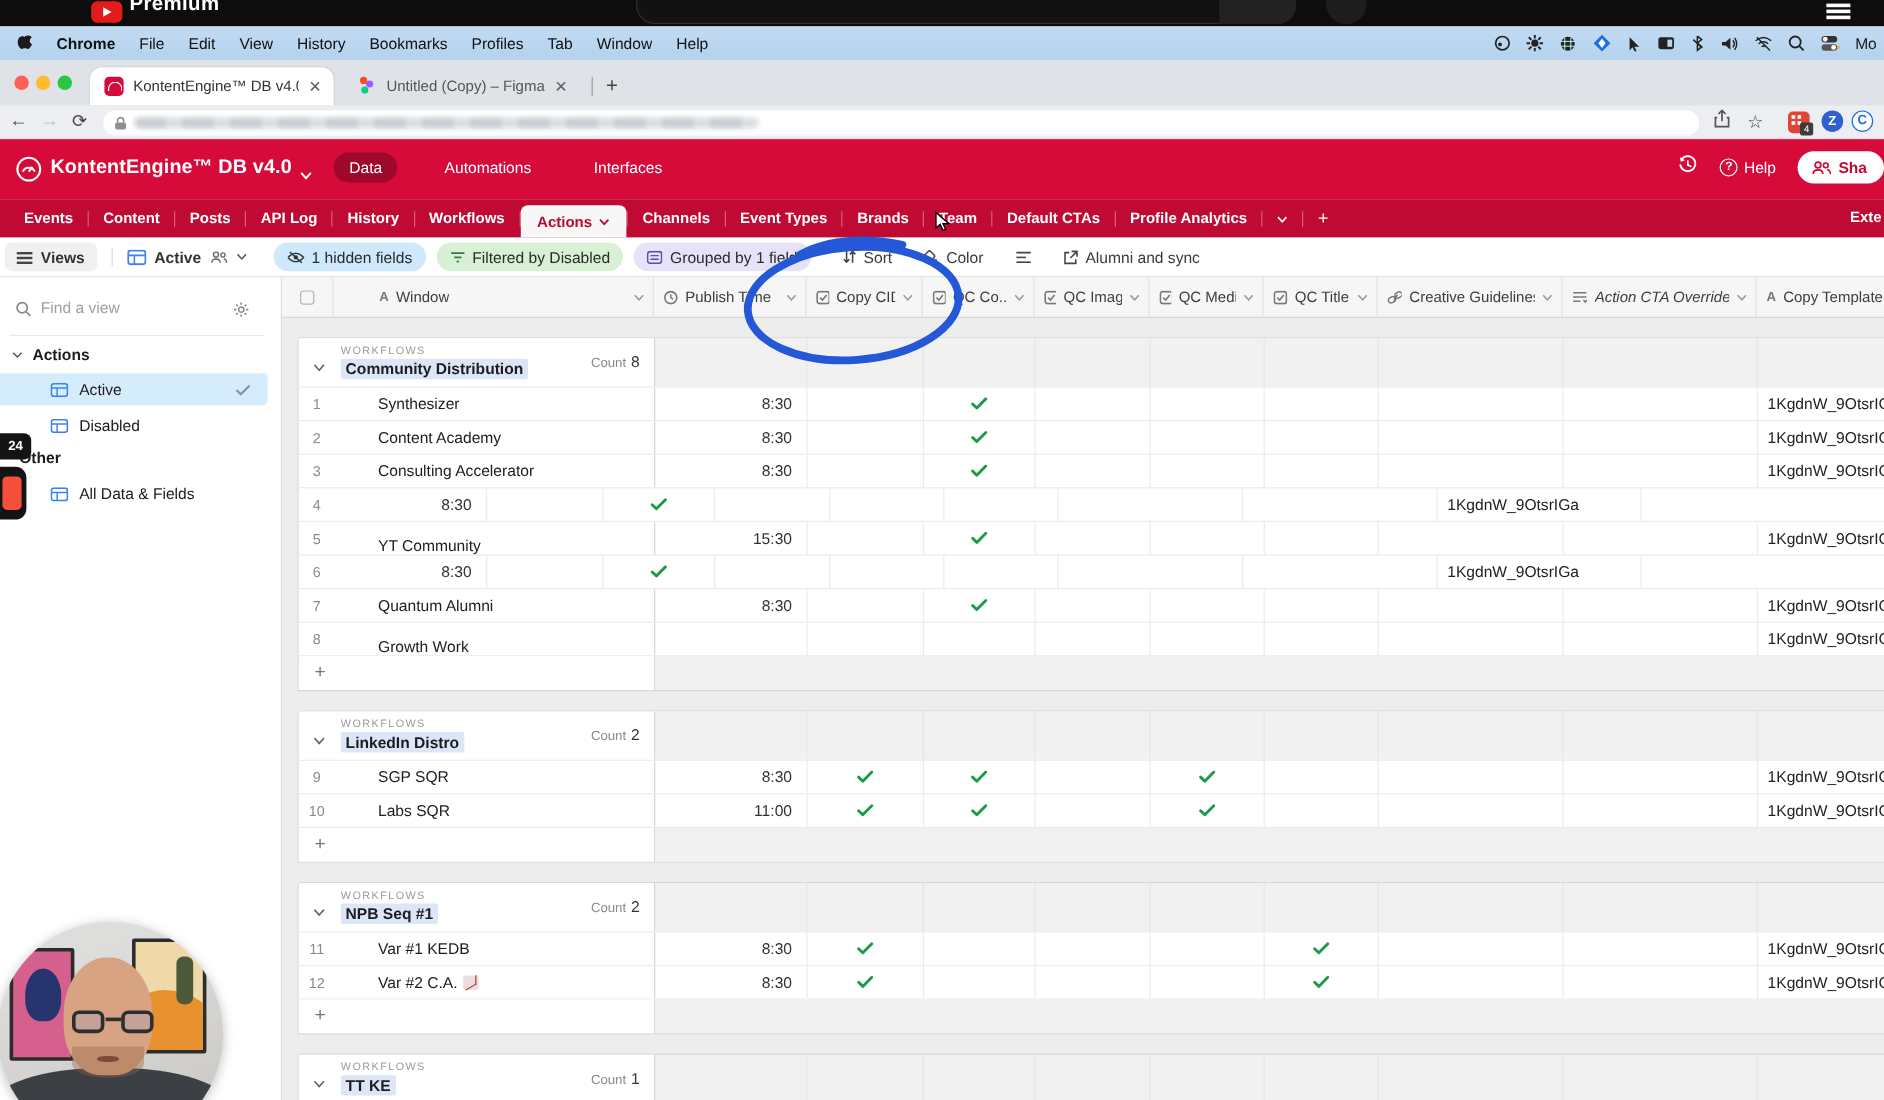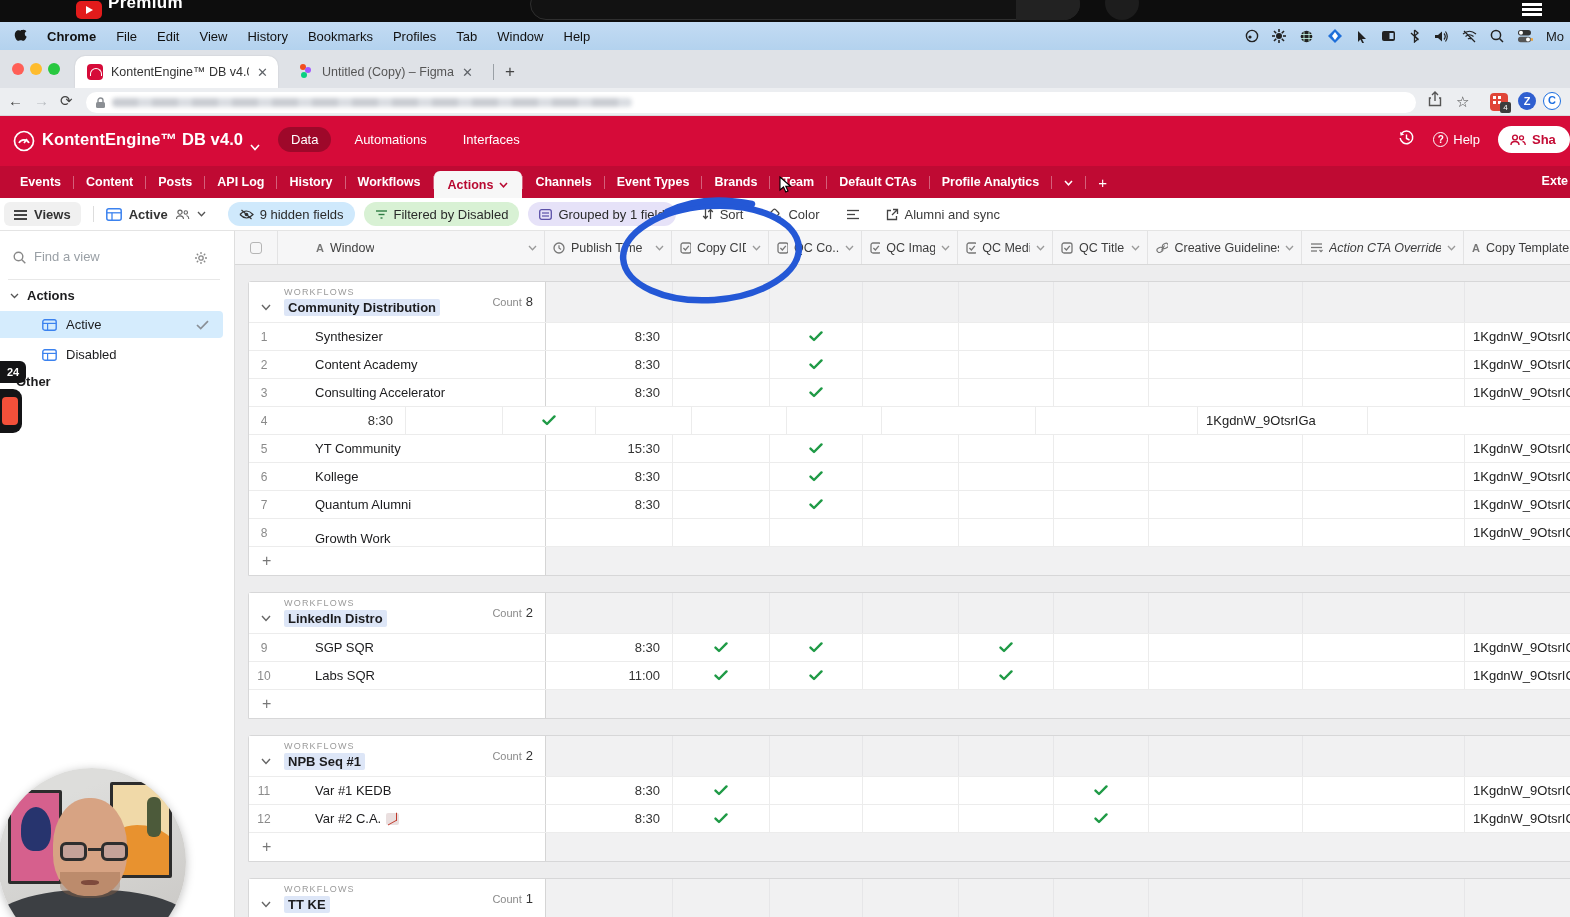--- a/index.html
+++ b/index.html
@@ -49,21 +49,21 @@
   .ext-red{position:absolute;left:1490px;top:5px;width:18px;height:18px;background:#e04537;border-radius:4px;}
   .ext-red i{position:absolute;left:3px;top:3px;width:3px;height:3px;background:#fff;box-shadow:5px 0 0 #fff,0 5px 0 #fff,5px 5px 0 #fff;}
   .ext-badge{position:absolute;left:1500px;top:14px;min-width:11px;height:11px;background:#3c3c3c;color:#fff;font-size:8px;text-align:center;line-height:11px;border-radius:2px;padding:0 1px;}
   .ext-round{position:absolute;top:4px;width:18px;height:18px;border-radius:50%;color:#fff;font-size:11px;font-weight:bold;text-align:center;line-height:18px;}
 
   
   .appbar{left:0;top:116px;width:1570px;height:50px;background:#d60b39;color:#fff;}
   .applogo{position:absolute;left:13px;top:14px;}
   .apptitle{position:absolute;left:42px;top:14px;font-size:16.5px;font-weight:bold;letter-spacing:.1px;}
   .appcaret{position:absolute;left:250px;top:21px;}
-  .appnav{position:absolute;left:278px;top:11px;display:flex;gap:10px;font-size:13px;}
+  .appnav{position:absolute;left:278px;top:11px;display:flex;gap:26px;font-size:13px;}
   .appnav .pill{padding:5px 13px;border-radius:99px;}
   .appnav .pill.on{background:rgba(0,0,0,.26);}
   .app-right{position:absolute;right:0;top:10px;display:flex;align-items:center;gap:18px;}
   .helpl{font-size:13px;display:flex;align-items:center;gap:5px;}
   .qmark{width:15px;height:15px;border:1.4px solid #fff;border-radius:50%;font-size:10px;text-align:center;line-height:14px;font-weight:bold;}
   .sharepill{background:#fff;color:#c40b35;font-size:13px;font-weight:bold;border-radius:99px;padding:6px 14px 6px 12px;display:flex;gap:6px;align-items:center;width:72px;}
 
   
   .tabsrow{left:0;top:166px;width:1570px;height:32px;background:#bf0a33;display:flex;align-items:center;color:#fff;font-size:12.5px;font-weight:bold;padding-left:8px;}
   .ttab{padding:0 12px;white-space:nowrap;}
@@ -409,21 +409,21 @@
     <svg width="9" height="6">
         <path d="M1 1 L4.5 4.8 L8 1" stroke="#555" fill="none" stroke-width="1.3"></path>
       </svg>
   </span>
   <span class="tbpill" style="background:#cfe9fc;margin-left:22px;">
     <svg width="15" height="11">
         <path d="M1 5.5 Q7.5 -1.5 14 5.5 Q7.5 12.5 1 5.5" fill="none" stroke="#333" stroke-width="1.2"></path>
         <circle cx="7.5" cy="5.5" r="1.8" fill="#333"></circle>
         <line x1="2.5" y1="1" x2="12.5" y2="10" stroke="#333" stroke-width="1.2"></line>
       </svg>
-    <span>9 hidden fields</span>
+    <span>1 hidden fields</span>
   </span>
   <span class="tbpill" style="background:#d8f1d4;">
     <svg width="13" height="10">
         <line x1="1" y1="2" x2="12" y2="2" stroke="#2e7d43" stroke-width="1.4"></line>
         <line x1="3.5" y1="5.5" x2="9.5" y2="5.5" stroke="#2e7d43" stroke-width="1.4"></line>
         <line x1="5.5" y1="9" x2="7.5" y2="9" stroke="#2e7d43" stroke-width="1.4"></line>
       </svg>
     <span>Filtered by Disabled</span>
   </span>
   <span class="tbpill" style="background:#e6e2f8;">
@@ -507,20 +507,28 @@
     <svg width="15" height="12">
         <rect x=".8" y=".8" width="13.4" height="10.4" rx="2" fill="none" stroke="#3b82ef" stroke-width="1.4"></rect>
         <line x1=".8" y1="4.4" x2="14.2" y2="4.4" stroke="#3b82ef" stroke-width="1.2"></line>
         <line x1="5.6" y1="4.4" x2="5.6" y2="11.2" stroke="#3b82ef" stroke-width="1.2"></line>
       </svg>
     <span>Disabled</span>
   </div>
   <div class="ssec" style="top:143px;left:16px;">
     <span>Other</span>
   </div>
+  <div class="sitem" style="top:167px;">
+    <svg width="15" height="12">
+        <rect x=".8" y=".8" width="13.4" height="10.4" rx="2" fill="none" stroke="#3b82ef" stroke-width="1.4"></rect>
+        <line x1=".8" y1="4.4" x2="14.2" y2="4.4" stroke="#3b82ef" stroke-width="1.2"></line>
+        <line x1="5.6" y1="4.4" x2="5.6" y2="11.2" stroke="#3b82ef" stroke-width="1.2"></line>
+      </svg>
+    <span>All Data &amp; Fields</span>
+  </div>
 </div>
 
 <div class="abs grid">
   <div class="ghead" id="grid-header">
       <div class="gh" style="width: 43px; padding-left: 0px;">
         <span class="hcb"></span>
       </div>
       <div class="gh" style="width: 267px; padding-left: 38px;">
         <span class="fi">A</span>
         <span class="lbl">Window</span>
@@ -706,42 +714,39 @@
           </div>
           <div class="gc chk" style="width: 96px;"></div>
           <div class="gc chk" style="width: 95px;"></div>
           <div class="gc chk" style="width: 95px;"></div>
           <div class="gc" style="width: 154px;"></div>
           <div class="gc" style="width: 162px;"></div>
           <div class="gc tmpl" style="width: 170px;">1KgdnW_9OtsrIGa</div>
         </div>
         <div class="grow">
           <div class="gc num" style="width: 30px;">5</div>
-          <div class="gc act" style="width: 267px;">
+          <div class="gc act" style="width: 267px; align-items: flex-end;">
             <span>YT Community</span>
           </div>
           <div class="gc time" style="width: 127px;">15:30</div>
           <div class="gc chk" style="width: 97px;"></div>
           <div class="gc chk" style="width: 93px;">
             <svg width="14" height="11">
               <path d="M1.5 5.6 L5 9 L12.5 1.4" fill="none" stroke="#1f9a46" stroke-width="2.4" stroke-linecap="round" stroke-linejoin="round"></path>
             </svg>
           </div>
           <div class="gc chk" style="width: 96px;"></div>
           <div class="gc chk" style="width: 95px;"></div>
           <div class="gc chk" style="width: 95px;"></div>
           <div class="gc" style="width: 154px;"></div>
           <div class="gc" style="width: 162px;"></div>
           <div class="gc tmpl" style="width: 170px;">1KgdnW_9OtsrIGa</div>
         </div>
         <div class="grow">
           <div class="gc num" style="width: 30px;">6</div>
-          <div class="gc act" style="width: 267px;">
-            <span>Kollege</span>
-          </div>
           <div class="gc time" style="width: 127px;">8:30</div>
           <div class="gc chk" style="width: 97px;"></div>
           <div class="gc chk" style="width: 93px;">
             <svg width="14" height="11">
               <path d="M1.5 5.6 L5 9 L12.5 1.4" fill="none" stroke="#1f9a46" stroke-width="2.4" stroke-linecap="round" stroke-linejoin="round"></path>
             </svg>
           </div>
           <div class="gc chk" style="width: 96px;"></div>
           <div class="gc chk" style="width: 95px;"></div>
           <div class="gc chk" style="width: 95px;"></div>

